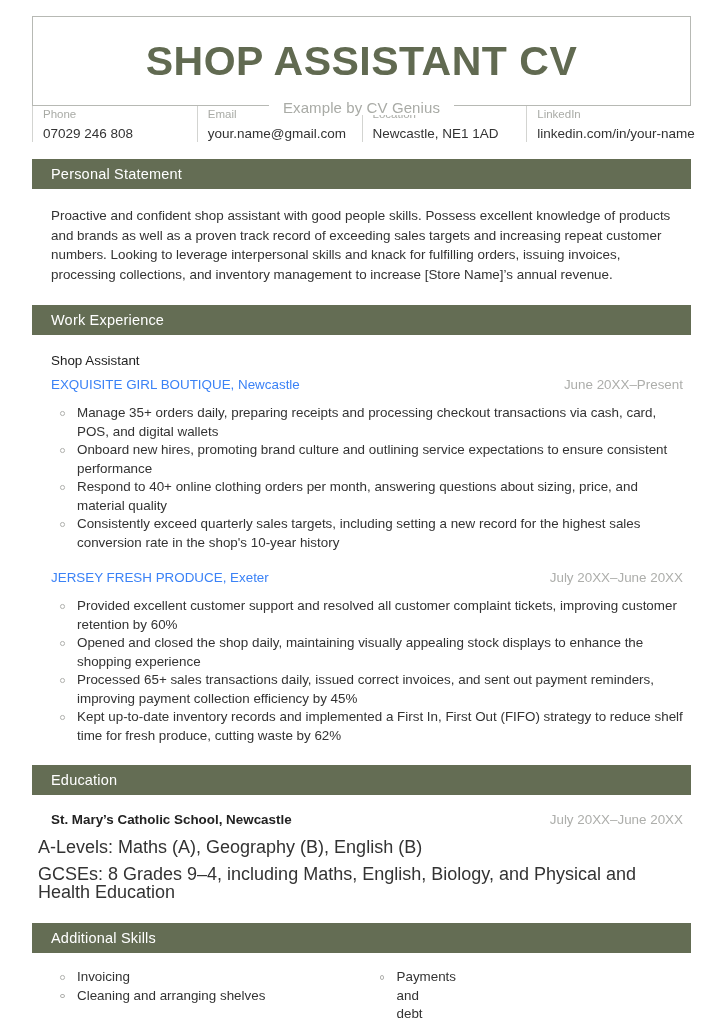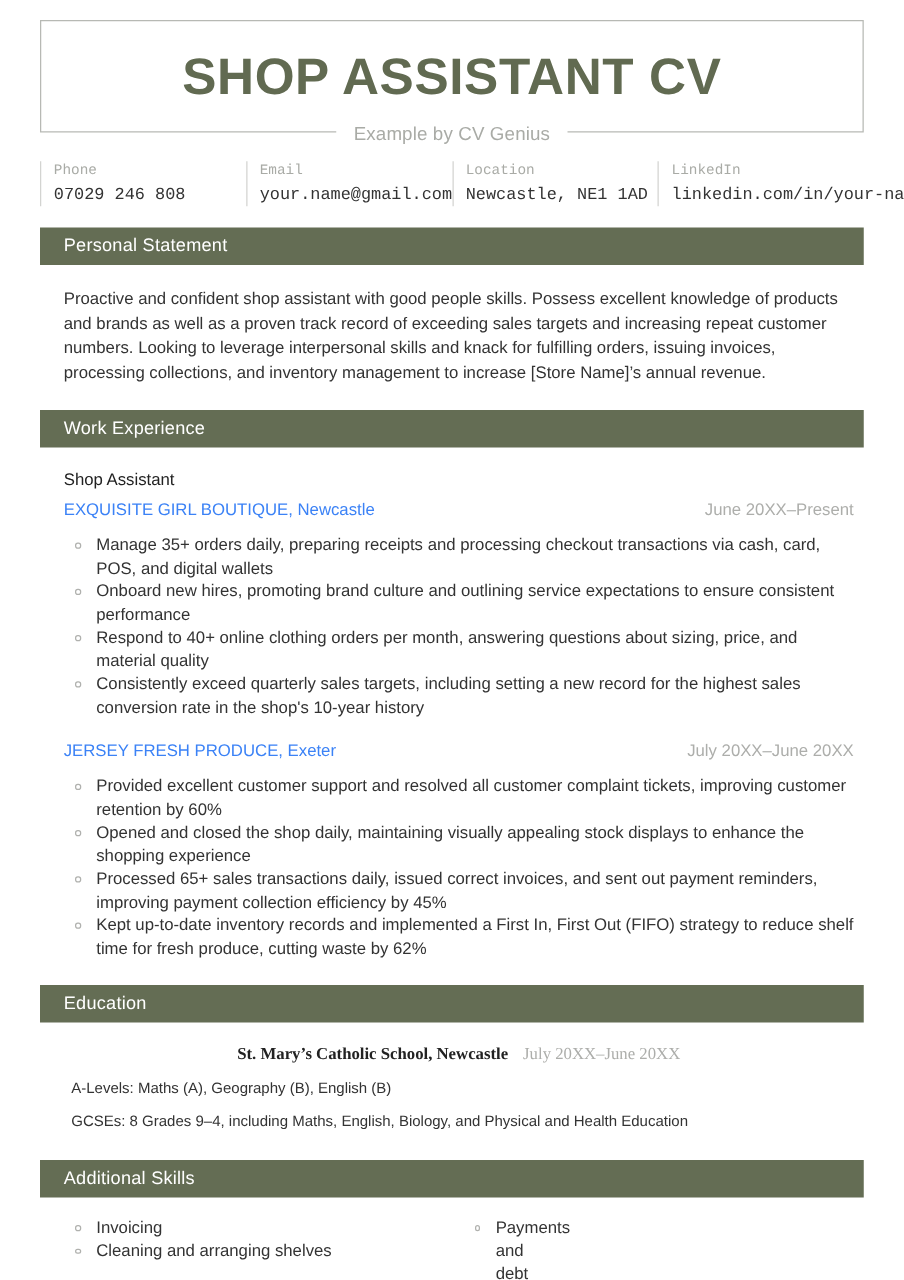--- a/index.html
+++ b/index.html
@@ -55,23 +55,21 @@
     background: #ffffff;
     padding: 0 14px;
     font-size: 15px;
     color: #a9aba6;
     letter-spacing: 0.1px;
   }
 
   
   .contact-row {
     display: flex;
-    margin-top: 23px;
     margin-bottom: 0;
-    font-family: Liberation Mono, monospace;
   }
   .contact-block {
     flex: 1 1 0;
     border-left: 1px solid #d3d4d1;
     padding-left: 10px;
     box-sizing: border-box;
     min-width: 0;
   }
   .contact-label {
     font-size: 11.5px;
@@ -161,33 +159,32 @@
     height: 4.5px;
     border: 1px solid #b0b1ae;
     border-radius: 50%;
     box-sizing: border-box;
   }
 
   
   .edu-head-row {
     display: flex;
     align-items: baseline;
-    justify-content: center;
+    justify-content: space-between;
     margin: 16px 8px 0 19px;
-    font-family: Liberation Serif, serif;
   }
   .edu-school {
     font-size: 13.4px;
     font-weight: bold;
     color: #222222;
     line-height: 18px;
   }
   .edu-line {
-    margin: 9px 8px 0 25px;
-    font-size: 12px;
+    margin: 9px 8px 0 6px;
+    font-size: 18px;
     line-height: 18px;
     color: #333333;
   }
 
   
   .skills-cols {
     display: flex;
     margin-top: 15px;
   }
   .skills-col {

